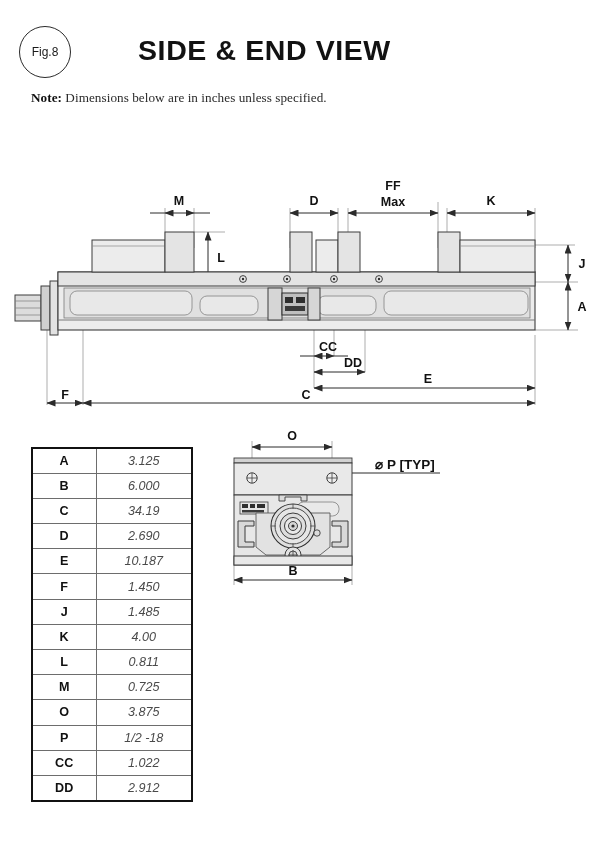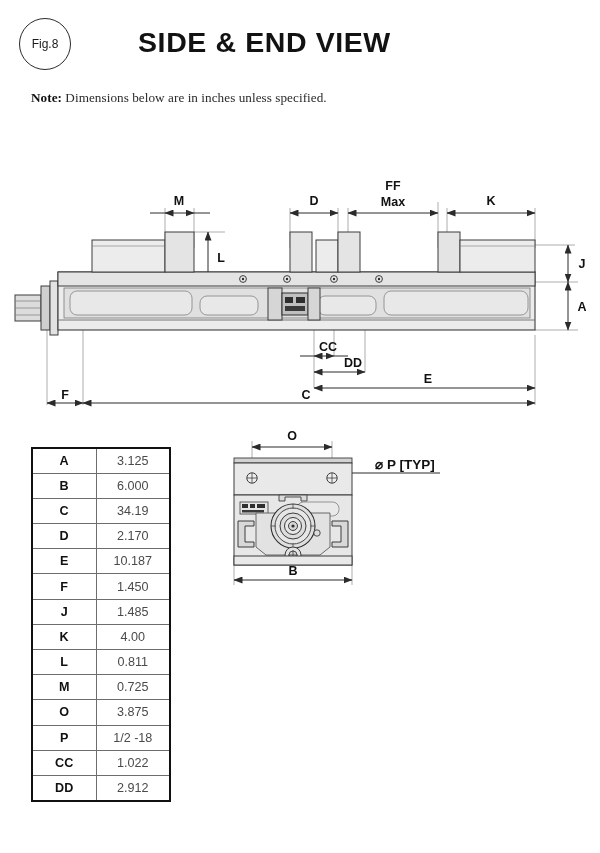--- a/index.html
+++ b/index.html
@@ -7,21 +7,21 @@
     margin: 0; padding: 0;
     width: 600px; height: 853px;
     background: #ffffff;
     font-family: "Liberation Sans", sans-serif;
     color: #1a1a1a;
     overflow: hidden;
   }
   .page { position: relative; width: 600px; height: 853px; background:#fff; }
 
   
-  .header { position: absolute; left: 0; top: 0; width: 572px; height: 78px; padding-left: 8px; }
+  .header { position: absolute; left: 0; top: 8px; width: 572px; height: 78px; padding-left: 8px; }
   .fig-badge {
     position: absolute; left: 19px; top: 18px;
     width: 52px; height: 52px; border-radius: 50%;
     border: 1.4px solid #2b2b2b;
     display: flex; align-items: center; justify-content: center;
   }
   .fig-badge span { font-size: 12px; font-weight: 400; letter-spacing: 0px; color:#1a1a1a; }
   .page-title {
     position: absolute; left: 90px; top: 26px;
     font-size: 28.5px; font-weight: bold; letter-spacing: 0.6px;
@@ -50,21 +50,21 @@
     height: 25.2px;
     font-size: 12.6px;
     text-align: center;
     vertical-align: middle;
     padding: 0;
   }
   .dim-table td.k {
     width: 64px; font-weight: bold; color: #111; letter-spacing: 0.2px;
   }
   .dim-table td.v {
-    width: 74px; font-weight: normal; color: #4a4a4a;
+    width: 96px; font-weight: normal; color: #4a4a4a; font-style: italic;
   }
 </style>
 </head>
 <body>
 
 <div class="page">
 
   <div class="header">
     <div class="fig-badge">
       <span>Fig.8</span>
@@ -341,21 +341,21 @@
       <tr>
           <td class="k">B</td>
           <td class="v">6.000</td>
         </tr>
       <tr>
           <td class="k">C</td>
           <td class="v">34.19</td>
         </tr>
       <tr>
           <td class="k">D</td>
-          <td class="v">2.170</td>
+          <td class="v">2.690</td>
         </tr>
       <tr>
           <td class="k">E</td>
           <td class="v">10.187</td>
         </tr>
       <tr>
           <td class="k">F</td>
           <td class="v">1.450</td>
         </tr>
       <tr>

